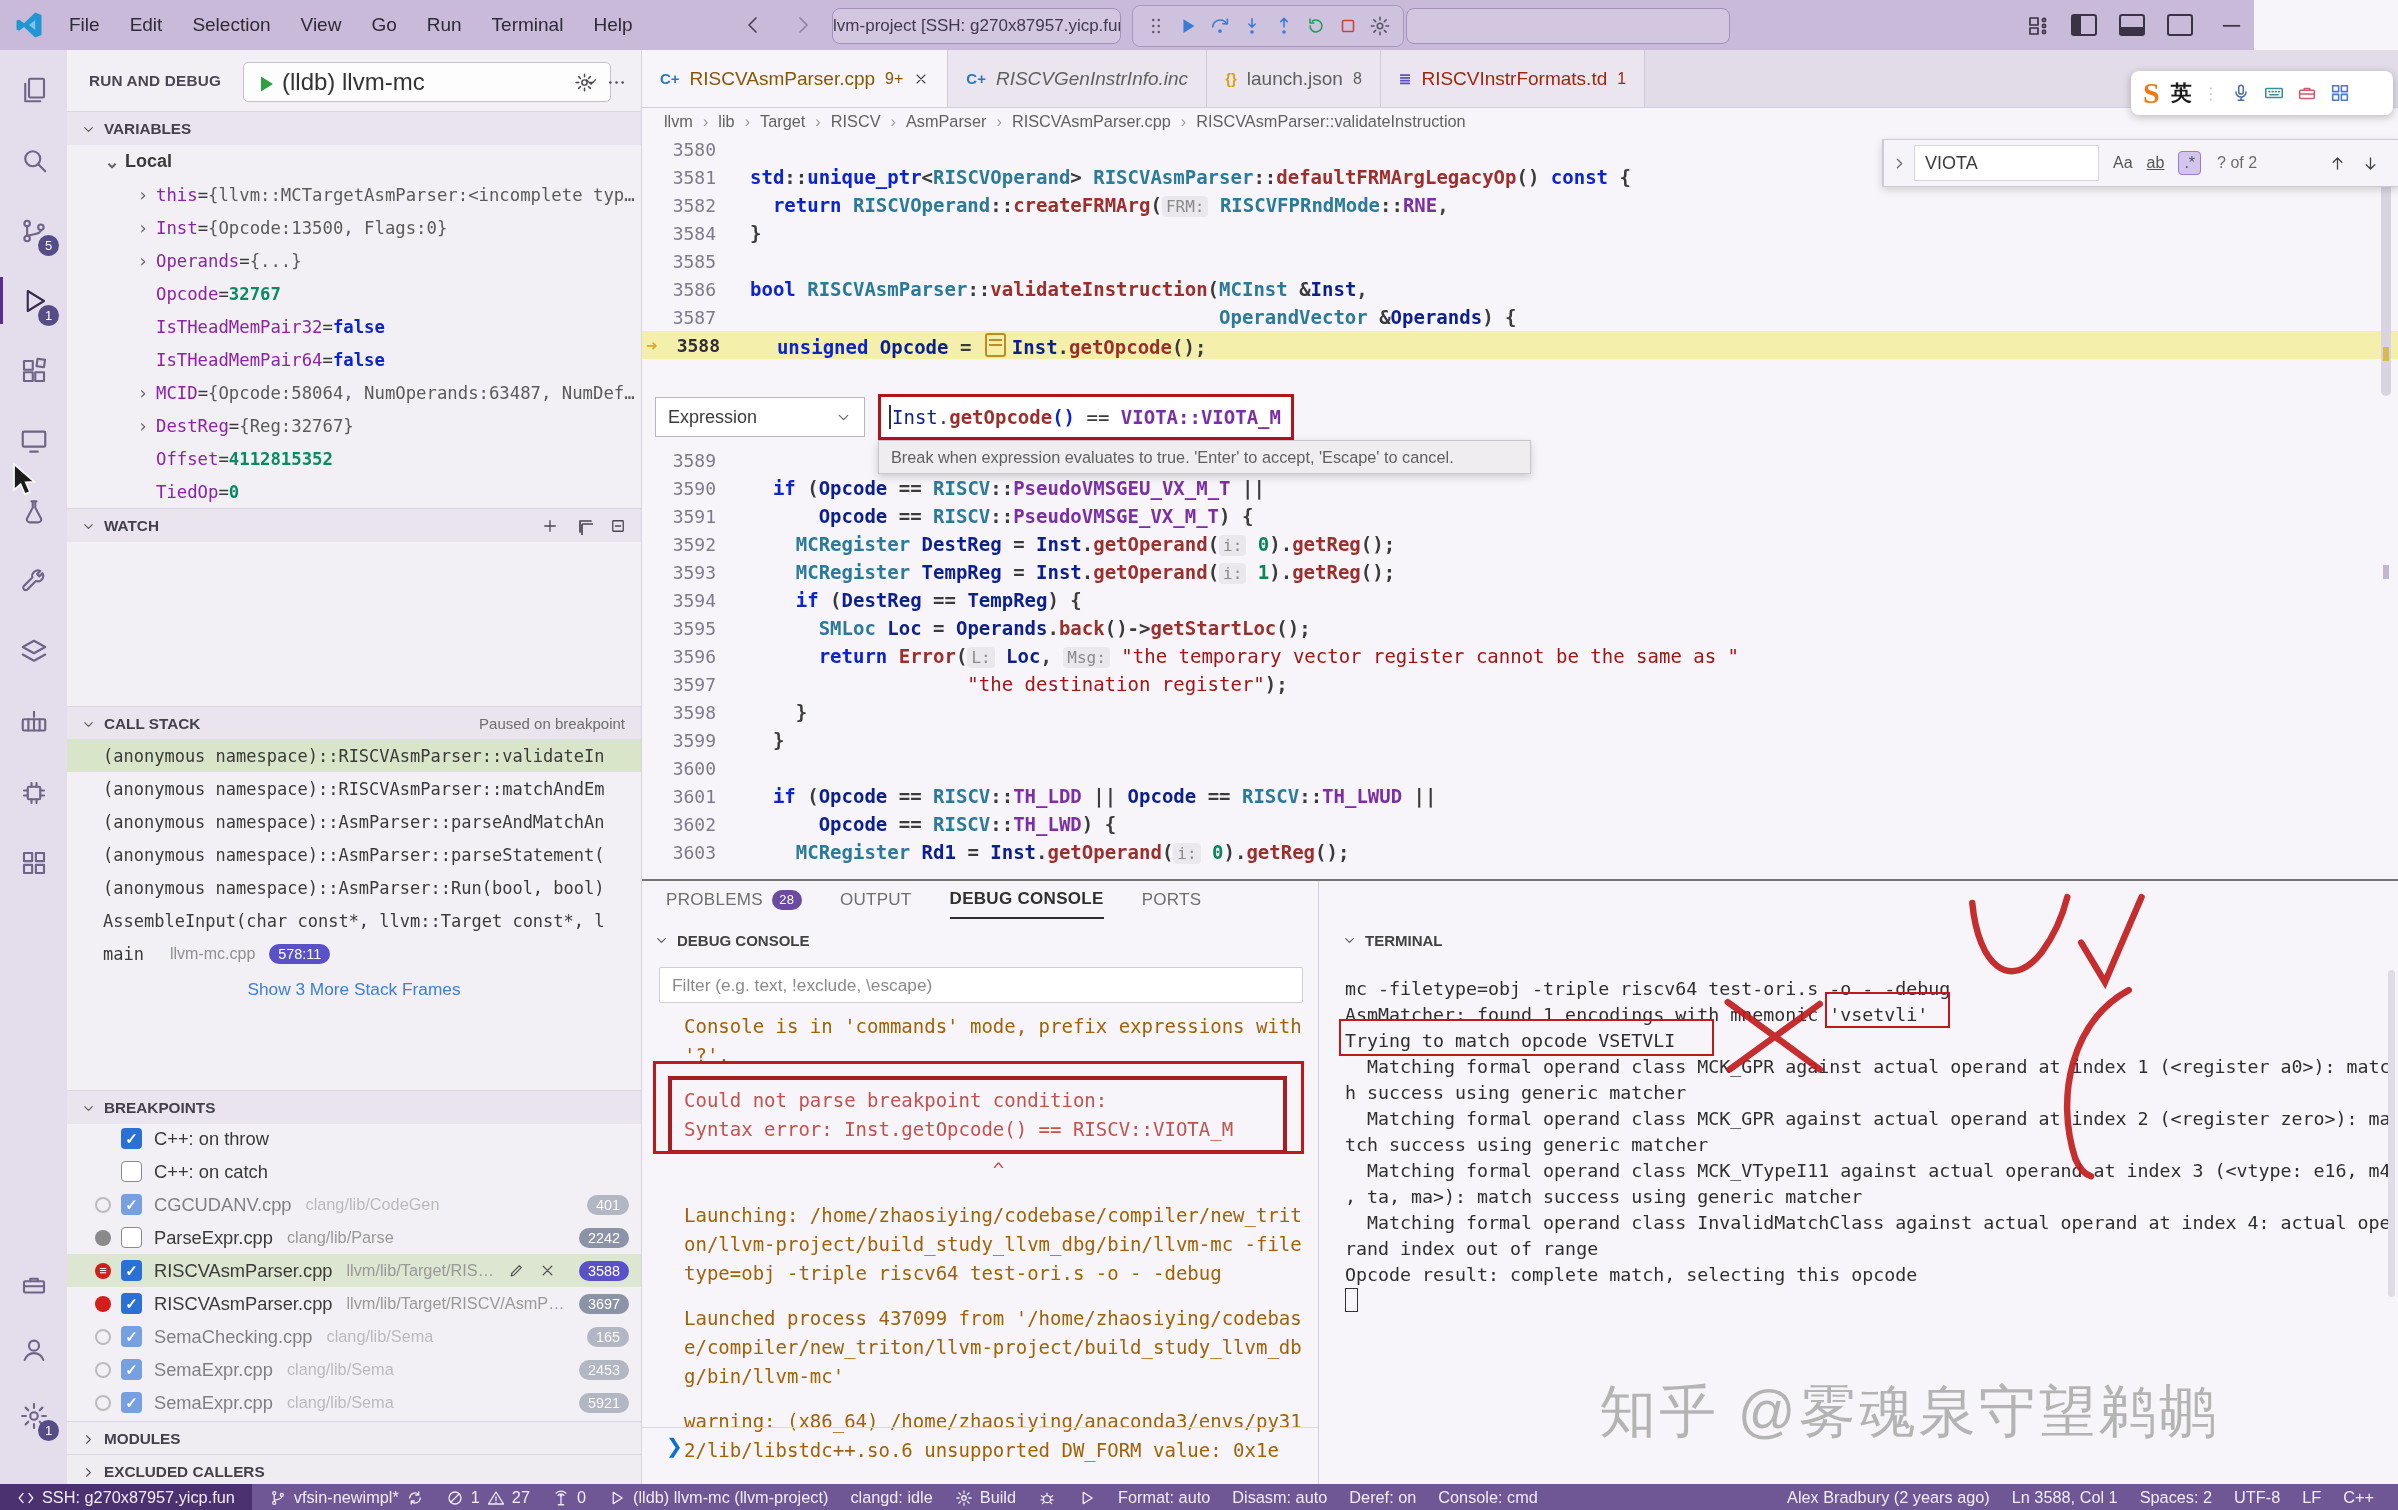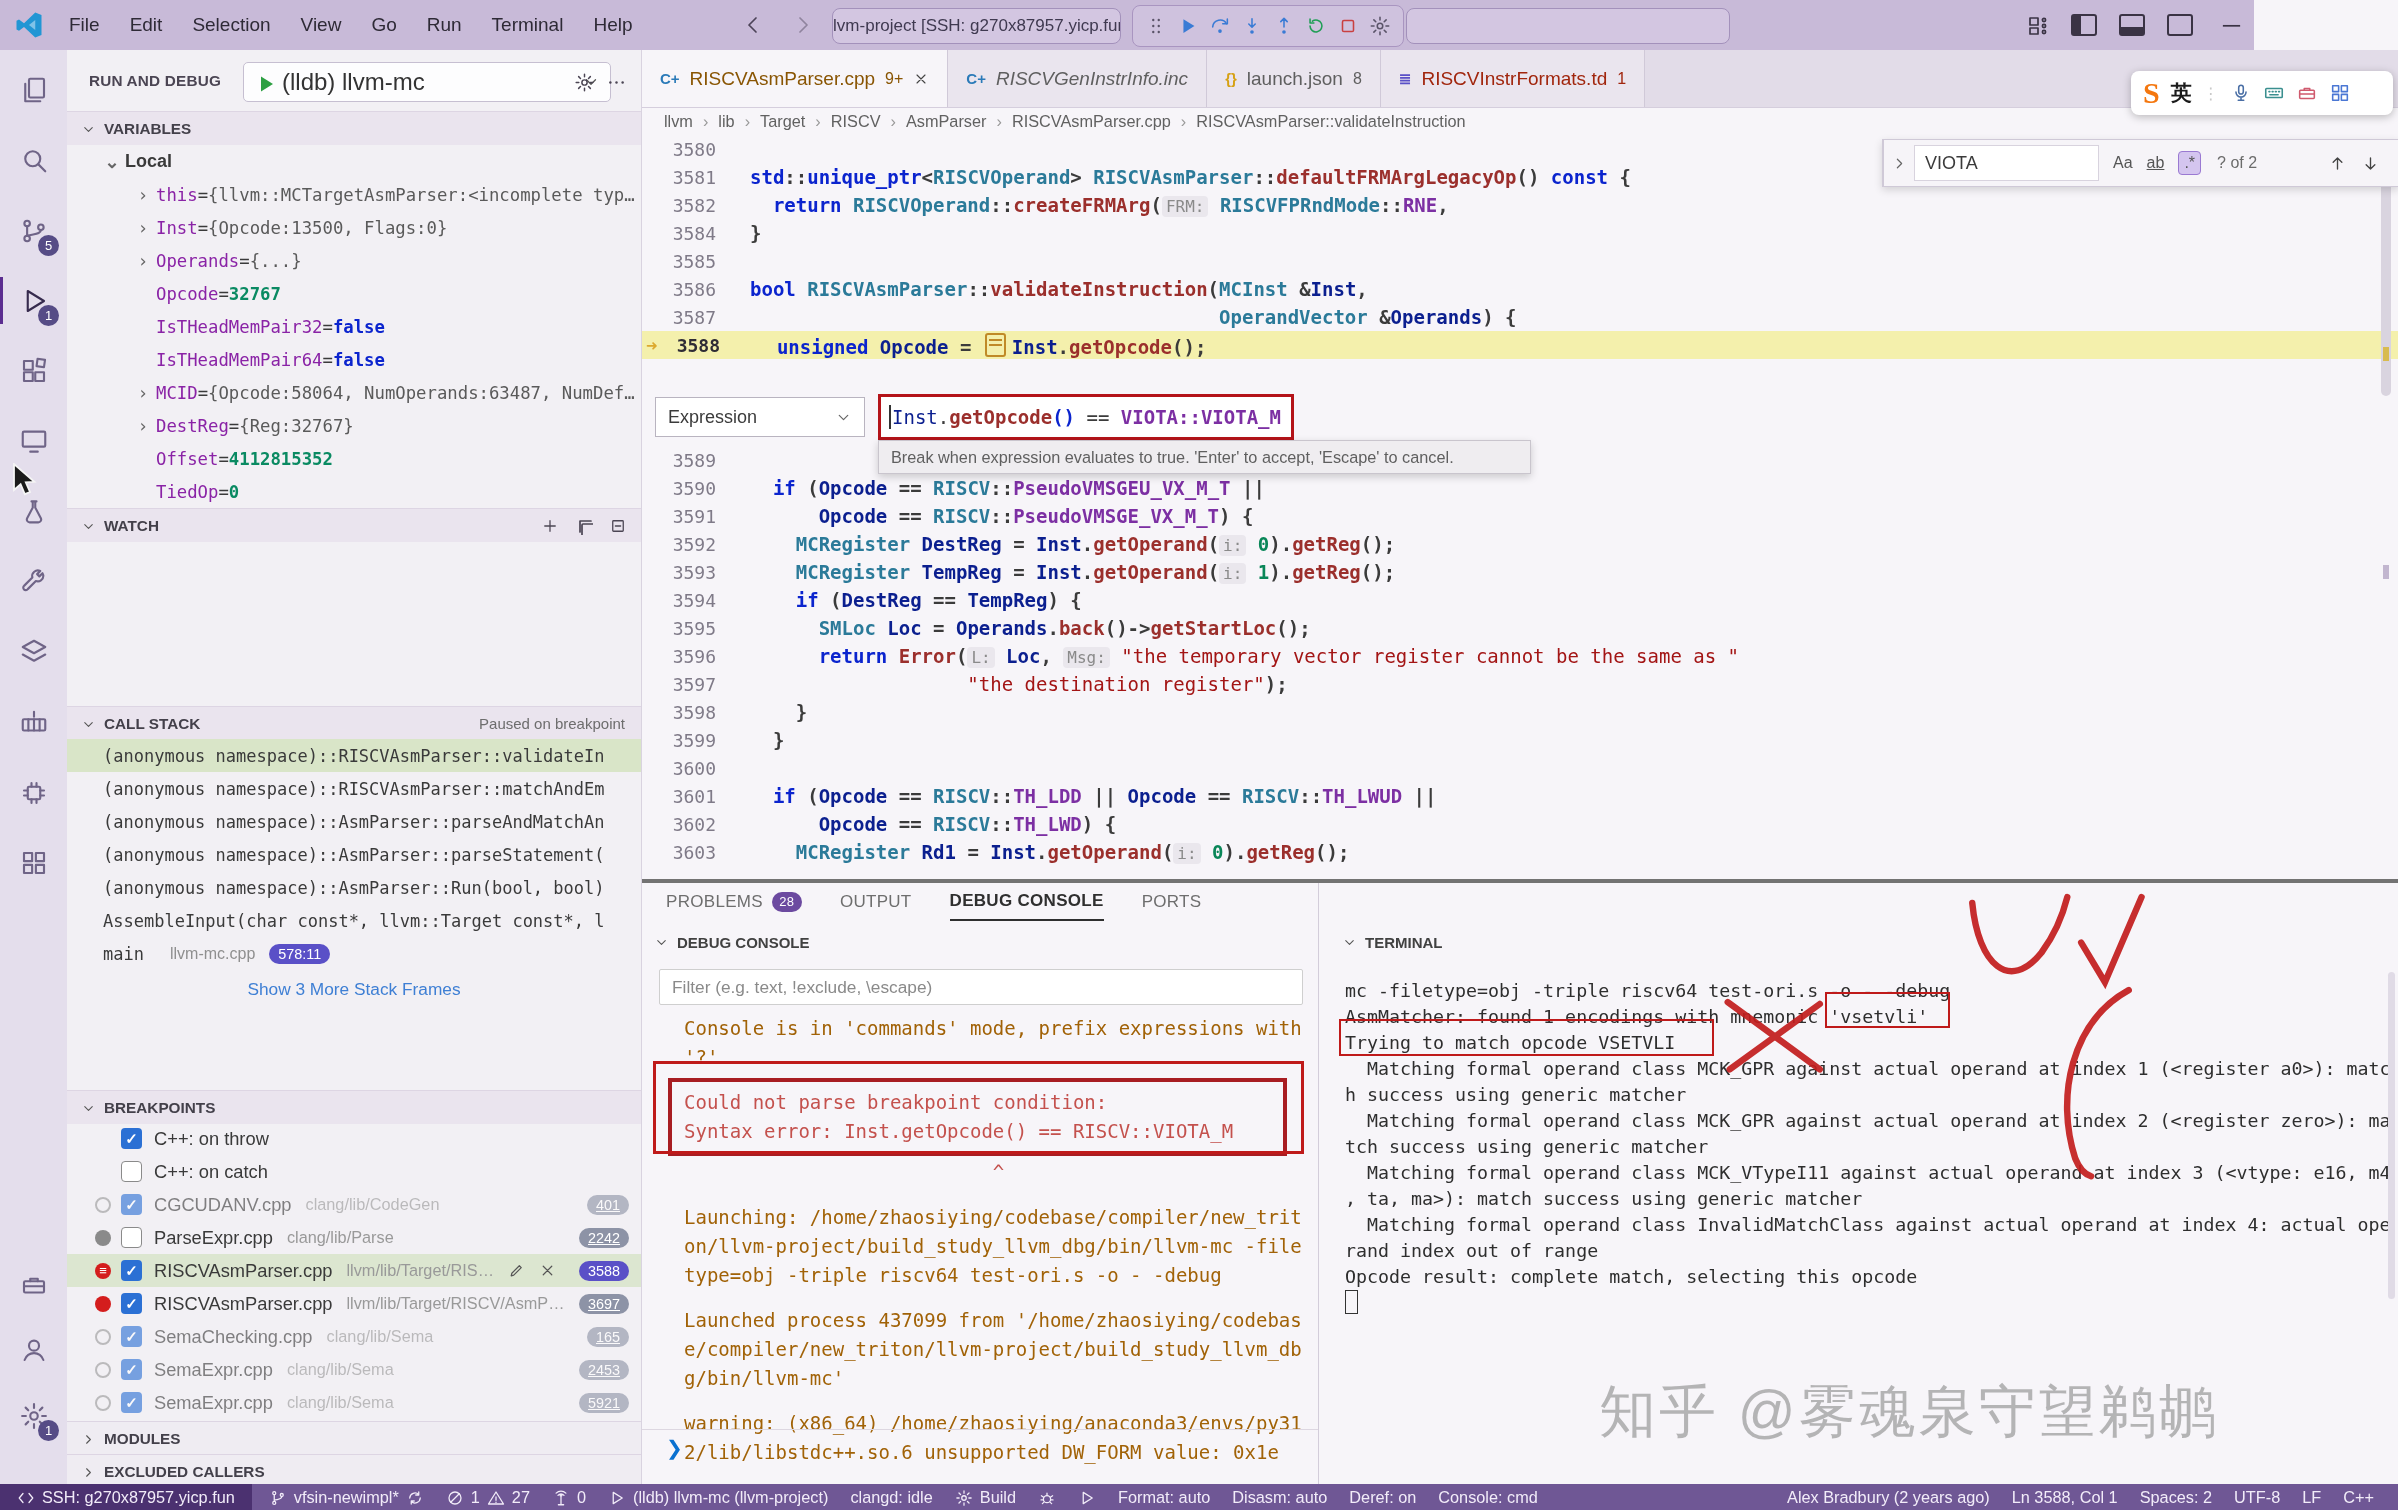--- a/index.html
+++ b/index.html
@@ -39,21 +39,21 @@
   .sec-h .chev{margin:0 8px 0 14px;color:#555;}
   .rows{position:absolute;left:0;width:100%;}
   .trow{height:33px;display:flex;align-items:center;white-space:nowrap;overflow:hidden;font-family:"DejaVu Sans Mono",monospace;font-size:17.3px;}
   .trow .tchev{width:18px;color:#666;margin-right:4px;text-align:center;flex:none;}
   .vname{color:#8a23a6;}
   .vval-obj{color:#5a5a5a;} .vval-num{color:#0a8a62;font-weight:bold;} .vval-kw{color:#0b24ce;font-weight:bold;}
   .csrow{height:33px;display:flex;align-items:center;padding-left:36px;font-family:"DejaVu Sans Mono",monospace;font-size:17px;color:#3a3a3a;white-space:nowrap;overflow:hidden;}
   .csrow.sel{background:#d9e5c8;}
   .csfile{color:#8f8f8f;font-family:"Liberation Sans",sans-serif;font-size:16px;margin-left:26px;}
   .pill{background:#5a50c7;color:#fff;border-radius:11px;font-size:14.4px;padding:2px 9px;font-family:"Liberation Sans",sans-serif;margin-left:14px;}
-  .pill.gray{background:#8d93a6;text-decoration:underline;}
+  .pill.gray{background:#8d93a6;}
   .showmore{color:#3e7fd4;font-size:17.3px;text-align:center;width:100%;}
   .bprow{height:33px;display:flex;align-items:center;padding-left:28px;font-size:18.3px;white-space:nowrap;overflow:hidden;position:relative;}
   .bprow.sel{background:#dce6d0;}
   .bprow.faded{opacity:.62;}
   .dot{width:16px;height:16px;border-radius:50%;flex:none;margin-right:10px;}
   .dot.none{visibility:hidden;}
   .dot.gh{border:2.5px solid #9a9a9a;box-sizing:border-box;background:transparent;}
   .dot.gf{background:#8a8a8a;}
   .dot.rf{background:#d41d1d;}
   .dot.rc{background:#d41d1d;color:#fff;font-size:13px;font-weight:bold;display:flex;align-items:center;justify-content:center;line-height:0;}
@@ -92,21 +92,21 @@
   .caretbar{display:inline-block;width:2px;height:24px;background:#333;margin-right:1px;}
   .cond-tip{position:absolute;left:236px;width:639px;height:32px;background:#efedf0;border:1px solid #c9c5cd;box-shadow:0 3px 8px rgba(0,0,0,.18);color:#5f5f5f;font-size:16.3px;display:flex;align-items:center;padding-left:12px;z-index:5;}
   .findw{position:absolute;right:0;top:89px;width:514px;height:46px;background:#f6f4f8;border:1px solid #cfc9d7;border-left:2px solid #cfc9d7;box-shadow:0 3px 8px rgba(0,0,0,.15);display:flex;align-items:center;z-index:6;font-size:18px;color:#3b3b3b;}
   .findinput{width:173px;height:34px;background:#fff;border:1px solid #d8d3de;margin-left:30px;display:flex;align-items:center;padding-left:10px;}
   .fopt{margin-left:14px;color:#555;font-size:16px;}
   .fopt.on{background:#d4c5ef;border:1px solid #9a79d2;border-radius:4px;padding:2px 5px;}
   .fres{margin-left:16px;color:#6b6b6b;font-size:16px;}
   .scrollmark{position:absolute;background:#cdc7d6;}
 
   
-  .panel{position:absolute;left:642px;top:879px;width:1757px;height:605px;background:#f7f5f9;border-top:4px solid #737373;}
+  .panel{position:absolute;left:642px;top:879px;width:1757px;height:605px;background:#f7f5f9;border-top:2px solid #737373;}
   .ptabs{position:absolute;left:0;top:0;height:37px;display:flex;align-items:center;gap:38px;padding-left:24px;font-size:17px;color:#6e6e6e;letter-spacing:0.3px;}
   .ptab{display:flex;align-items:center;gap:9px;height:37px;}
   .ptab.active{color:#2f2f2f;border-bottom:2px solid #2f2f2f;font-weight:bold;}
   .ptab .pbadge{background:#6c4aa0;color:#fff;border-radius:10px;min-width:20px;height:20px;font-size:13px;display:flex;align-items:center;justify-content:center;padding:0 5px;font-weight:normal;}
   .grouph{position:absolute;top:44px;height:30px;display:flex;align-items:center;font-size:15px;font-weight:bold;color:#414141;gap:8px;}
   .dcfilter{position:absolute;left:17px;top:86px;width:644px;height:36px;background:#fff;border:1px solid #cfcfcf;border-radius:2px;display:flex;align-items:center;padding-left:12px;color:#8a8a8a;font-size:17.3px;box-sizing:border-box;}
   .dccontent{position:absolute;left:42px;top:131px;width:634px;font-family:"DejaVu Sans Mono",monospace;font-size:19px;font-weight:500;line-height:29px;white-space:pre-wrap;}
   .gold{color:#a16207;} .cred{color:#c4514d;}
   .errbox{border:4px solid #a81d22;margin:6px 0 2px -16px;padding:6px 12px;width:619px;box-sizing:border-box;}
   .dcprompt{position:absolute;left:0;top:546px;width:676px;border-top:1px solid #ddd7e1;height:36px;display:flex;align-items:center;color:#0a71d0;font-size:20px;padding-left:24px;box-sizing:border-box;}

